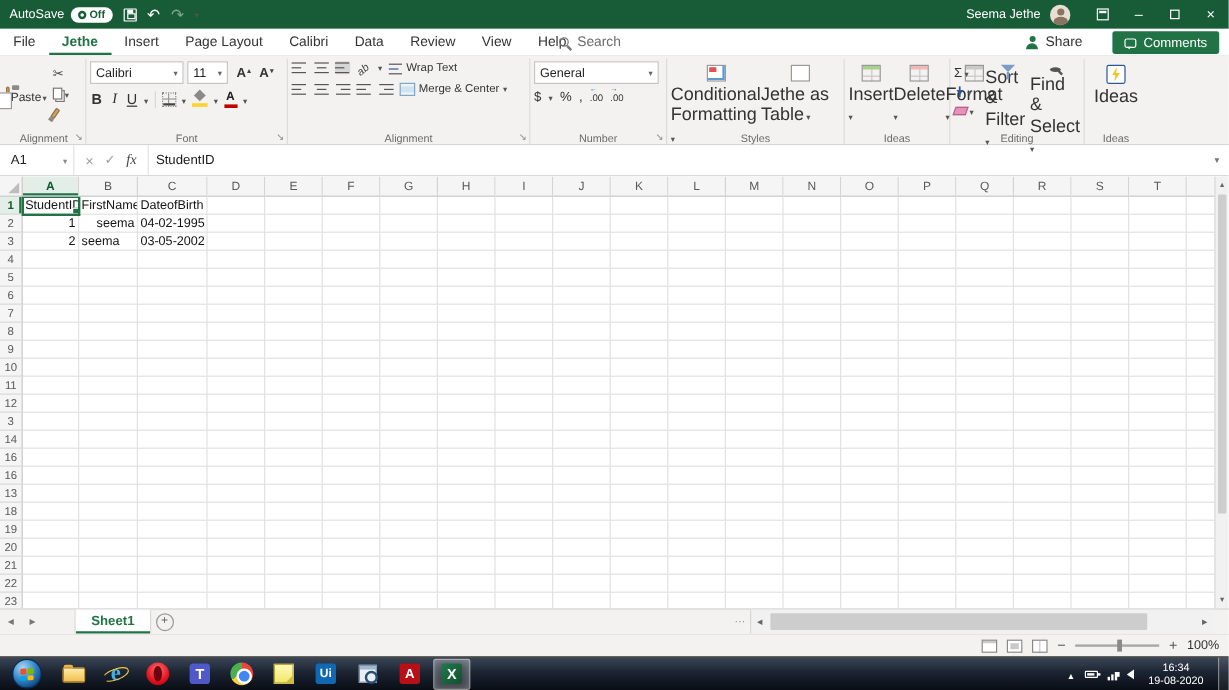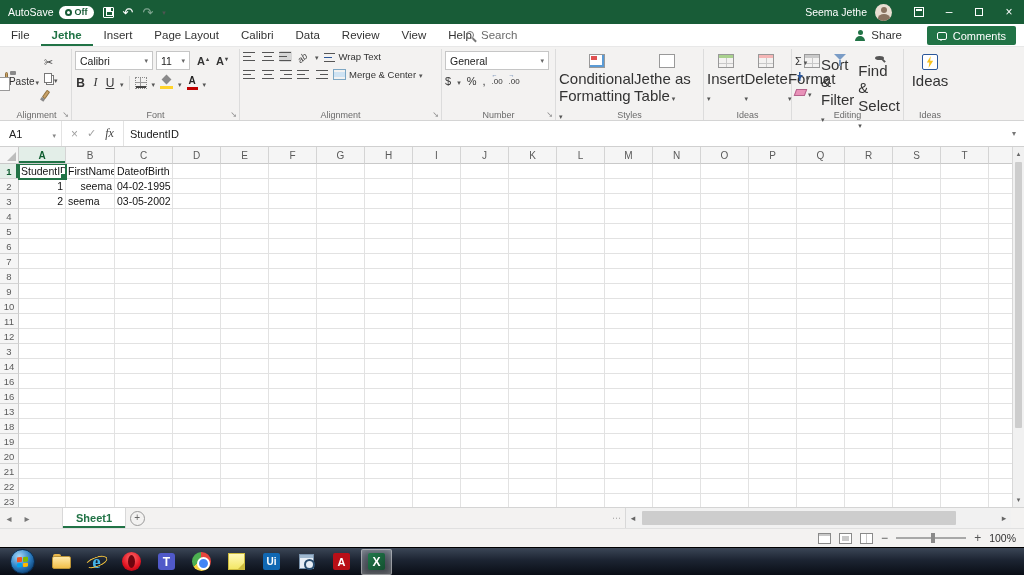--- a/index.html
+++ b/index.html
@@ -1145,15 +1145,26 @@
         <div class="tbapp">
           <div class="tbic ic-ui-explorer"></div>
         </div>
         <div class="tbapp">
           <div class="tbic ic-adobe-acrobat"></div>
         </div>
         <div class="tbapp active">
           <div class="tbic ic-excel"></div>
         </div>
       </div>
+    <div class="tray">
+      <span class="trayup"></span>
+      <span class="tray-batt"></span>
+      <span class="tray-net"></span>
+      <span class="tray-vol"></span>
+      <div class="clock">
+        <div>16:34</div>
+        <div>19-08-2020</div>
+      </div>
+      <div class="showdesk"></div>
+    </div>
   </div>
 
 </div>
 
 </body></html>

